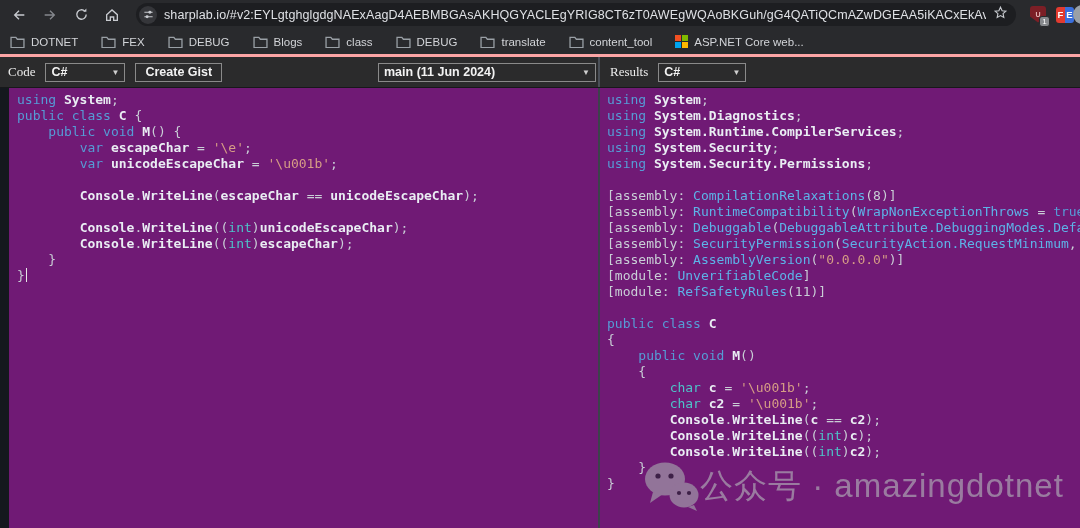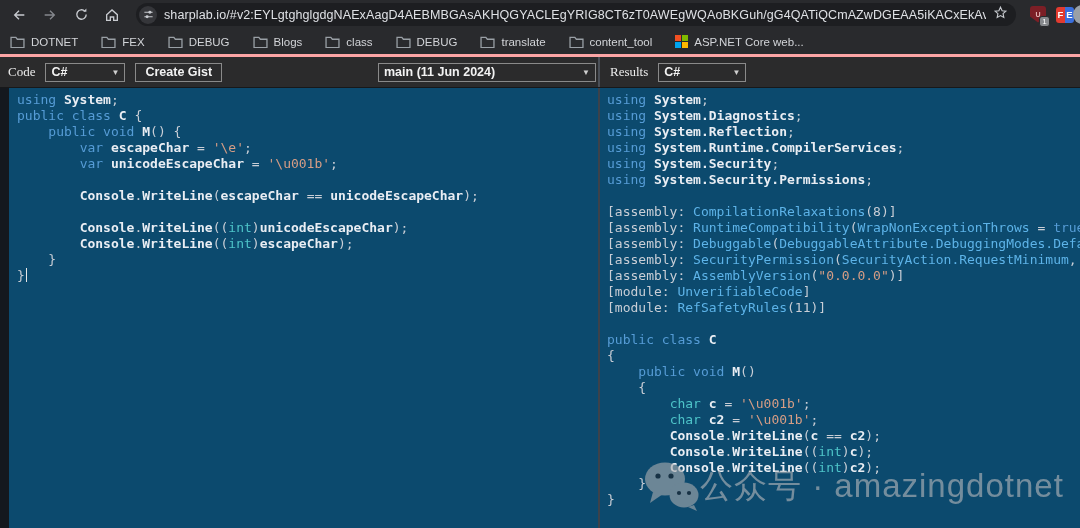--- a/index.html
+++ b/index.html
@@ -63,21 +63,21 @@
     font-size:12.5px; font-weight:bold; height:19px; padding:0 9px;
     font-family:"Liberation Sans", sans-serif; display:flex; align-items:center;justify-content:flex-end;
   }
   .spacer { flex:1; }
   .sel.w-code { width:80px; }
   .sel.w-branch { width:218px; }
   .sel.w-results { width:88px; }
 
   
   .editors { position:absolute; top:88px; left:0; right:0; bottom:0; display:flex; }
-  .panel { position:relative; overflow:hidden; background:#0c4a6e; }
+  .panel { position:relative; overflow:hidden; background:#701a75; }
   .panel.left { width:600px; border-right:2px solid #3c424b; }
   .panel.left::before { content:""; position:absolute; left:0; top:0; bottom:0; width:9px; background:#14181e; }
   .panel.right { flex:1; }
   .code { position:absolute; top:4px; left:17px; right:0; font-family:"DejaVu Sans Mono", monospace; font-size:13px; line-height:16px; }
   .panel.right .code { left:7px; }
   .cl { white-space:pre; height:16px; }
   .tk-p { color:#c9ced6; }
   .tk-k { color:#569cd6; }
   .tk-t { color:#4ec4c9; }
   .tk-i { color:#e9edf3; font-weight:bold; }
@@ -248,21 +248,20 @@
           <div class="cl"><span class="tk-p">        </span><span class="tk-i">Console</span><span class="tk-p">.</span><span class="tk-i">WriteLine</span><span class="tk-p">((</span><span class="tk-t">int</span><span class="tk-p">)</span><span class="tk-i">unicodeEscapeChar</span><span class="tk-p">);</span></div>
           <div class="cl"><span class="tk-p">        </span><span class="tk-i">Console</span><span class="tk-p">.</span><span class="tk-i">WriteLine</span><span class="tk-p">((</span><span class="tk-t">int</span><span class="tk-p">)</span><span class="tk-i">escapeChar</span><span class="tk-p">);</span></div>
           <div class="cl"><span class="tk-p">    }</span></div>
           <div class="cl"><span class="tk-p">}</span><span class="tk-cur"></span></div>
         </div>
     </div>
     <div class="panel right">
       <div class="code">
           <div class="cl"><span class="tk-k">using</span><span class="tk-p"> </span><span class="tk-i">System</span><span class="tk-p">;</span></div>
           <div class="cl"><span class="tk-k">using</span><span class="tk-p"> </span><span class="tk-i">System.Diagnostics</span><span class="tk-p">;</span></div>
-          <div class="cl"><span class="tk-k">using</span><span class="tk-p"> </span><span class="tk-i">System.Reflection</span><span class="tk-p">;</span></div>
           <div class="cl"><span class="tk-k">using</span><span class="tk-p"> </span><span class="tk-i">System.Runtime.CompilerServices</span><span class="tk-p">;</span></div>
           <div class="cl"><span class="tk-k">using</span><span class="tk-p"> </span><span class="tk-i">System.Security</span><span class="tk-p">;</span></div>
           <div class="cl"><span class="tk-k">using</span><span class="tk-p"> </span><span class="tk-i">System.Security.Permissions</span><span class="tk-p">;</span></div>
           <div class="cl"></div>
           <div class="cl"><span class="tk-p">[assembly: </span><span class="tk-a">CompilationRelaxations</span><span class="tk-p">(8)]</span></div>
           <div class="cl"><span class="tk-p">[assembly: </span><span class="tk-a">RuntimeCompatibility</span><span class="tk-p">(</span><span class="tk-a">WrapNonExceptionThrows</span><span class="tk-p"> = </span><span class="tk-k">true</span></div>
           <div class="cl"><span class="tk-p">[assembly: </span><span class="tk-a">Debuggable</span><span class="tk-p">(</span><span class="tk-a">DebuggableAttribute.DebuggingModes.Default</span></div>
           <div class="cl"><span class="tk-p">[assembly: </span><span class="tk-a">SecurityPermission</span><span class="tk-p">(</span><span class="tk-a">SecurityAction.RequestMinimum</span><span class="tk-p">, </span></div>
           <div class="cl"><span class="tk-p">[assembly: </span><span class="tk-a">AssemblyVersion</span><span class="tk-p">(</span><span class="tk-s">"0.0.0.0"</span><span class="tk-p">)]</span></div>
           <div class="cl"><span class="tk-p">[module: </span><span class="tk-a">UnverifiableCode</span><span class="tk-p">]</span></div>

